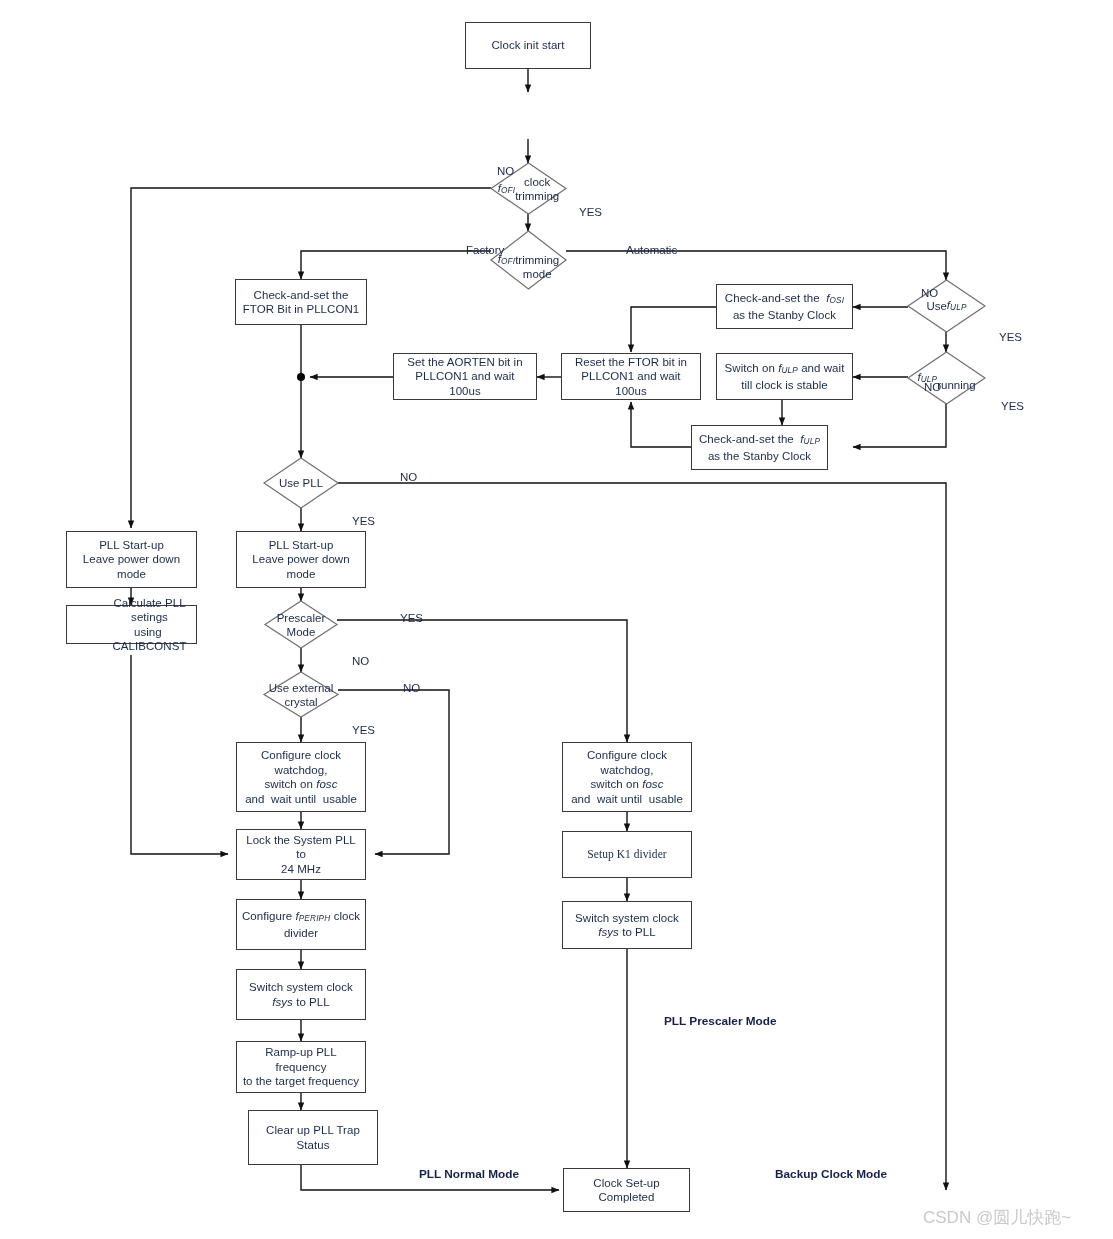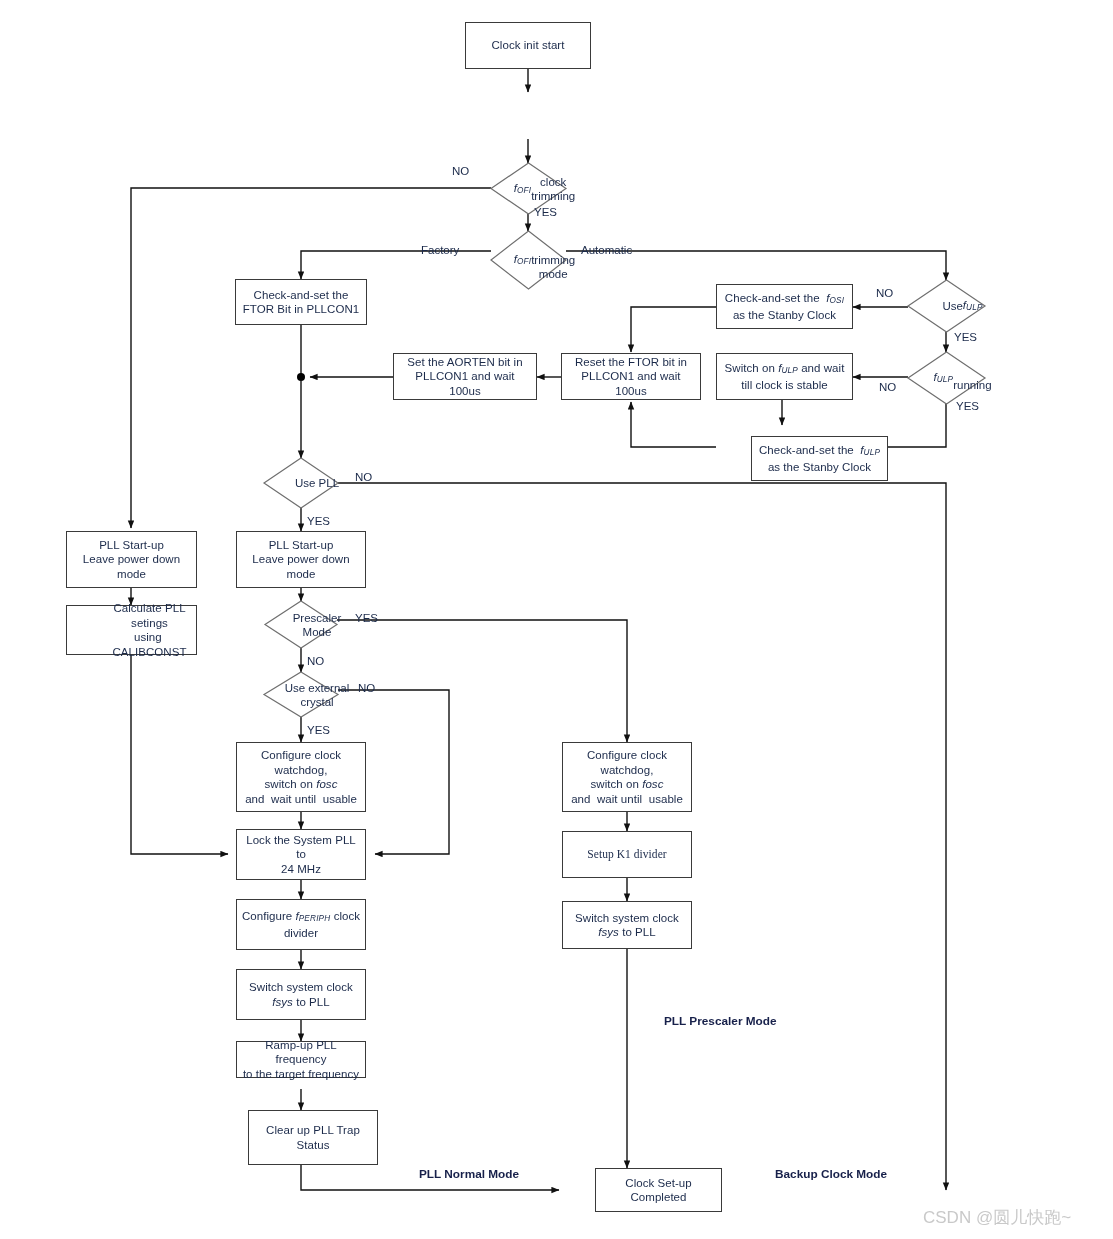--- a/index.html
+++ b/index.html
@@ -47,38 +47,39 @@
     box-sizing: border-box;
   }
   .diamond-wrap svg {
     position: absolute;
     left: 0;
     top: 0;
     overflow: visible;
   }
   .diamond-label {
     position: absolute;
-    left: 16px;
+    left: 0;
     top: 0;
     width: 100%;
     height: 100%;
     display: flex;
     align-items: center;
     justify-content: center;
     text-align: center;
     color: #1b2a4a;
     font-size: 11.5px;
     line-height: 14px;
   }
   .edge-label {
     position: absolute;
     color: #1b2a4a;
     font-size: 11.5px;
     line-height: 13px;
     white-space: nowrap;
+    margin-left: 45px;
   }
   .mode-label {
     position: absolute;
     color: #17204a;
     font-size: 11.8px;
     font-weight: bold;
     white-space: nowrap;
     padding-left: 20px;
   }
   .watermark {
@@ -239,40 +240,40 @@
     <svg width="77" height="52" viewBox="0 0 77 52">
         <polygon points="38.5,0 77,26 38.5,52 0,26" fill="#ffffff" stroke="#6f6f6f" stroke-width="1.2"></polygon>
       </svg>
     <div class="diamond-label"><i class="v">f<sub class="sm">ULP</sub></i><br>running</div>
   </div>
 
   <div class="node box" style="left:716px; top:353px; width:137px; height:47px;">
     <span>Switch on <i class="v">f<sub class="sm">ULP</sub></i> and wait<br>till clock is stable</span>
   </div>
 
-  <div class="node box" style="left:751px; top:425px; width:137px; height:45px;margin-top:11px;">
+  <div class="node box" style="left:691px; top:425px; width:137px; height:45px;">
     <span>Check-and-set the&nbsp; <i class="v">f<sub class="sm">ULP</sub></i><br>as the Stanby Clock</span>
   </div>
 
   <div class="diamond-wrap" style="left:264px; top:458px; width:74px; height:50px;">
     <svg width="74" height="50" viewBox="0 0 74 50">
         <polygon points="37,0 74,25 37,50 0,25" fill="#ffffff" stroke="#6f6f6f" stroke-width="1.2"></polygon>
       </svg>
     <div class="diamond-label">Use PLL</div>
   </div>
 
   <div class="node box" style="left:66px; top:531px; width:131px; height:57px;">
     <span>PLL Start-up<br>Leave power down<br>mode</span>
   </div>
 
   <div class="node box" style="left:236px; top:531px; width:130px; height:57px;">
     <span>PLL Start-up<br>Leave power down<br>mode</span>
   </div>
 
-  <div class="node box" style="left:66px; top:605px; width:131px; height:50px;padding-left:40px;">
+  <div class="node box" style="left:66px; top:605px; width:131px; height:39px;padding-left:40px;">
     <span>Calculate PLL setings<br>using&nbsp; CALIBCONST</span>
   </div>
 
   <div class="diamond-wrap" style="left:265px; top:601px; width:72px; height:47px;">
     <svg width="72" height="47" viewBox="0 0 72 47">
         <polygon points="36,0 72,23.5 36,47 0,23.5" fill="#ffffff" stroke="#6f6f6f" stroke-width="1.2"></polygon>
       </svg>
     <div class="diamond-label">Prescaler<br>Mode</div>
   </div>
 
@@ -296,37 +297,37 @@
   </div>
 
   <div class="node box" style="left:236px; top:899px; width:130px; height:51px;">
     <span>Configure <i class="v">f<sub class="sm">PERIPH</sub></i> clock<br>divider</span>
   </div>
 
   <div class="node box" style="left:236px; top:969px; width:130px; height:51px;">
     <span>Switch system clock<br><i class="v">fsys</i> to PLL</span>
   </div>
 
-  <div class="node box" style="left:236px; top:1041px; width:130px; height:37px;">
+  <div class="node box" style="left:236px; top:1041px; width:130px; height:52px;">
     <span>Ramp-up PLL frequency<br>to the target frequency</span>
   </div>
 
   <div class="node box" style="left:248px; top:1110px; width:130px; height:55px;">
     <span>Clear up PLL Trap<br>Status</span>
   </div>
 
   <div class="node box" style="left:562px; top:831px; width:130px; height:47px;font-family:Liberation Serif, serif;">
     <span>Setup K1 divider</span>
   </div>
 
   <div class="node box" style="left:562px; top:901px; width:130px; height:48px;">
     <span>Switch system clock<br><i class="v">fsys</i> to PLL</span>
   </div>
 
-  <div class="node box" style="left:563px; top:1168px; width:127px; height:44px;margin-left:32px;">
+  <div class="node box" style="left:563px; top:1168px; width:127px; height:44px;">
     <span>Clock Set-up Completed</span>
   </div>
 
   <div class="edge-label" style="left:452px; top:165px;">NO</div>
   <div class="edge-label" style="left:534px; top:206px;">YES</div>
   <div class="edge-label" style="left:421px; top:244px;">Factory</div>
   <div class="edge-label" style="left:581px; top:244px;">Automatic</div>
   <div class="edge-label" style="left:876px; top:287px;">NO</div>
   <div class="edge-label" style="left:954px; top:331px;">YES</div>
   <div class="edge-label" style="left:879px; top:381px;">NO</div>

